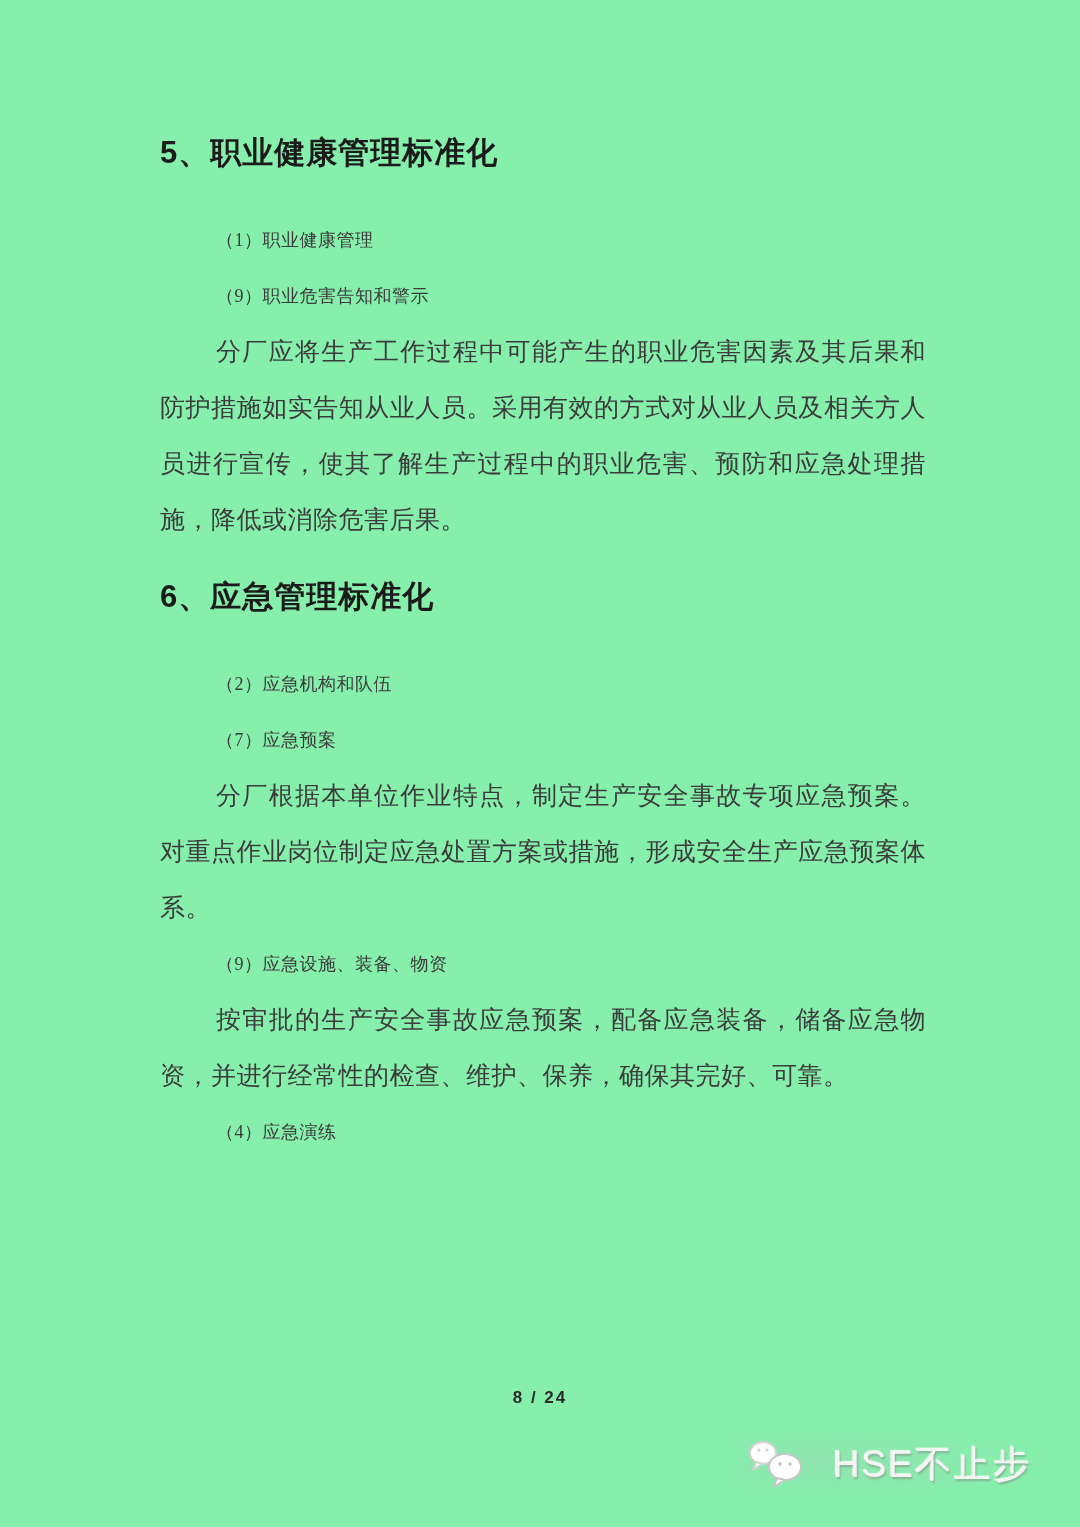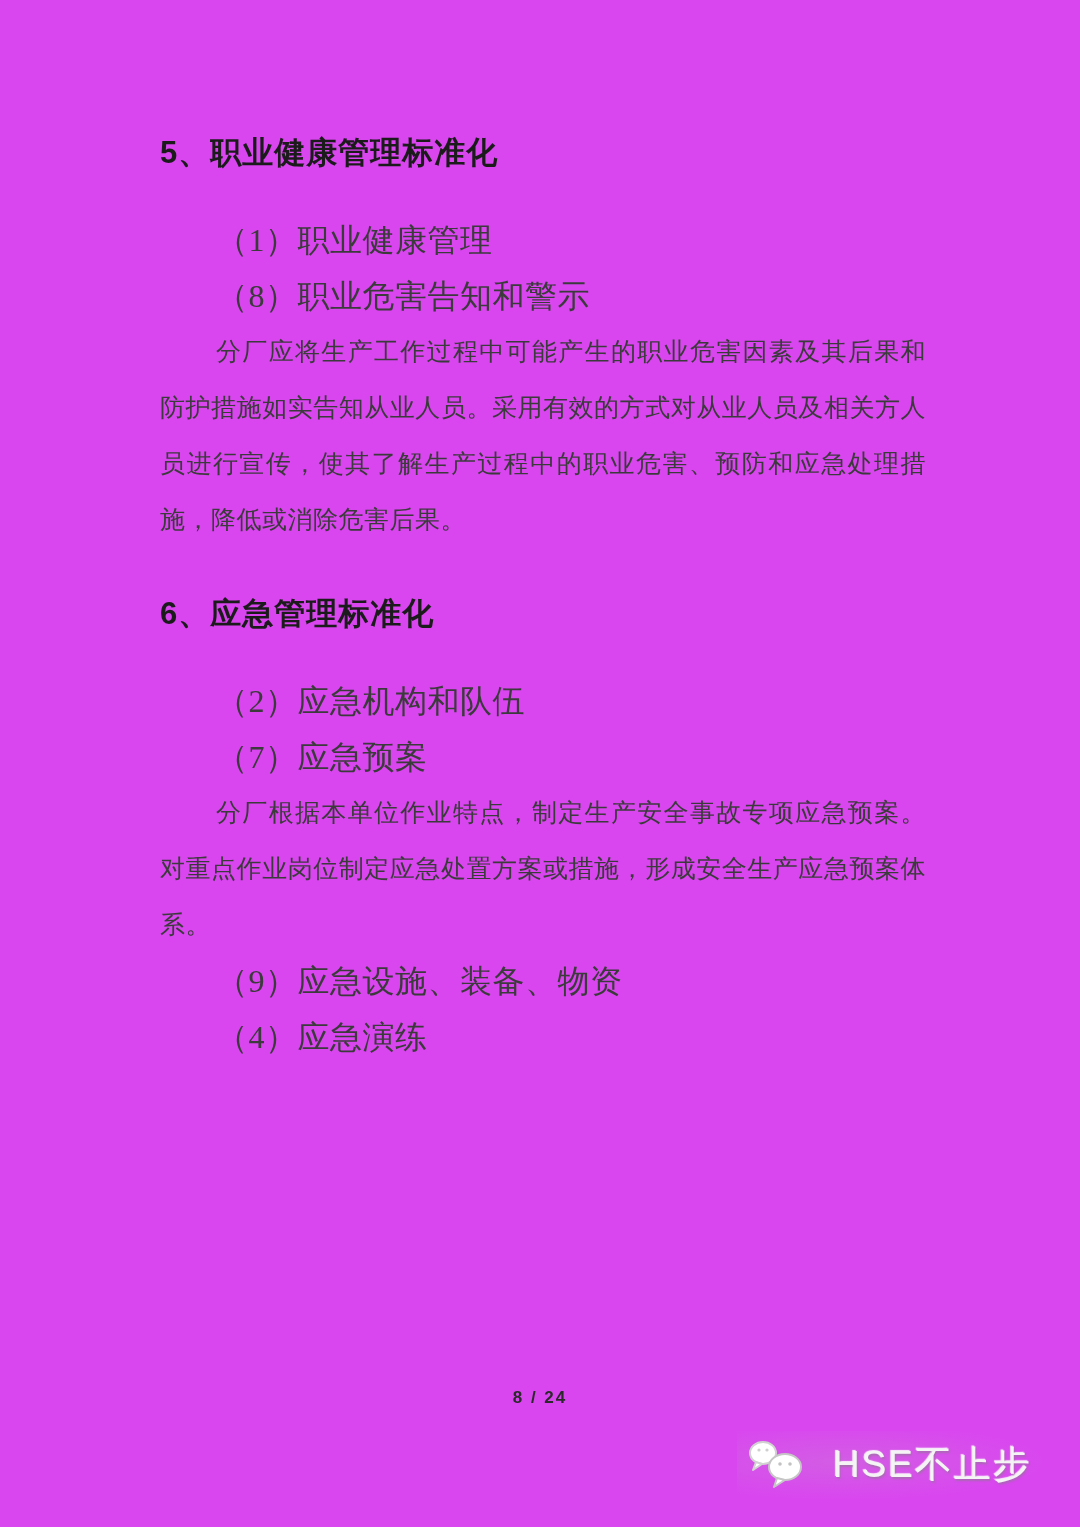--- a/index.html
+++ b/index.html
@@ -1,41 +1,41 @@
 <!DOCTYPE html>
 <html><head>
 <meta charset="utf-8">
 <style>
   html, body { margin: 0; padding: 0; background: #ffffff; }
   .page {
     position: relative;
     width: 1080px;
     height: 1527px;
-    background: #d946ef;
+    background: #86efac;
     overflow: hidden;
     font-family: "Liberation Serif", "DejaVu Serif", serif;
   }
   .content {
     position: absolute;
     left: 160px;
     top: 130px;
     width: 766px;
   }
   .section-heading {
     font-family: "Liberation Sans", "DejaVu Sans", sans-serif;
     font-weight: 700;
     font-size: 31px;
     line-height: 46px;
     color: #1b1b1b;
     margin: 0 0 36px 0;
     letter-spacing: 1px;
   }
-  .section-heading.later { margin-top: 43px; }
+  .section-heading.later { margin-top: 26px; }
   .sub {
-    font-size: 32px;
+    font-size: 18px;
     line-height: 56px;
     color: #3b3b3b;
     margin: 0;
     text-indent: 56px;
     letter-spacing: 0.5px;
     font-family: Liberation Serif, serif;
   }
   .para {
     font-size: 25px;
     line-height: 56px;
@@ -80,29 +80,30 @@
 </style>
 </head>
 <body>
 
 <div class="page">
   <div class="content">
 
     <h1 class="section-heading">5、职业健康管理标准化</h1>
 
     <p class="sub">（1）职业健康管理</p>
-    <p class="sub">（8）职业危害告知和警示</p>
+    <p class="sub">（9）职业危害告知和警示</p>
     <p class="para">分厂应将生产工作过程中可能产生的职业危害因素及其后果和防护措施如实告知从业人员。采用有效的方式对从业人员及相关方人员进行宣传，使其了解生产过程中的职业危害、预防和应急处理措施，降低或消除危害后果。</p>
 
     <h1 class="section-heading later">6、应急管理标准化</h1>
 
     <p class="sub">（2）应急机构和队伍</p>
     <p class="sub">（7）应急预案</p>
     <p class="para">分厂根据本单位作业特点，制定生产安全事故专项应急预案。对重点作业岗位制定应急处置方案或措施，形成安全生产应急预案体系。</p>
     <p class="sub">（9）应急设施、装备、物资</p>
+    <p class="para">按审批的生产安全事故应急预案，配备应急装备，储备应急物资，并进行经常性的检查、维护、保养，确保其完好、可靠。</p>
     <p class="sub">（4）应急演练</p>
 
   </div>
 
   <div class="footer">8 / 24</div>
 
   <div class="watermark">
     <span class="wechat-icon">
       <svg width="64" height="56" viewBox="0 0 64 56">
         <g fill="#ffffff" stroke="#d2d2d2" stroke-width="2">

